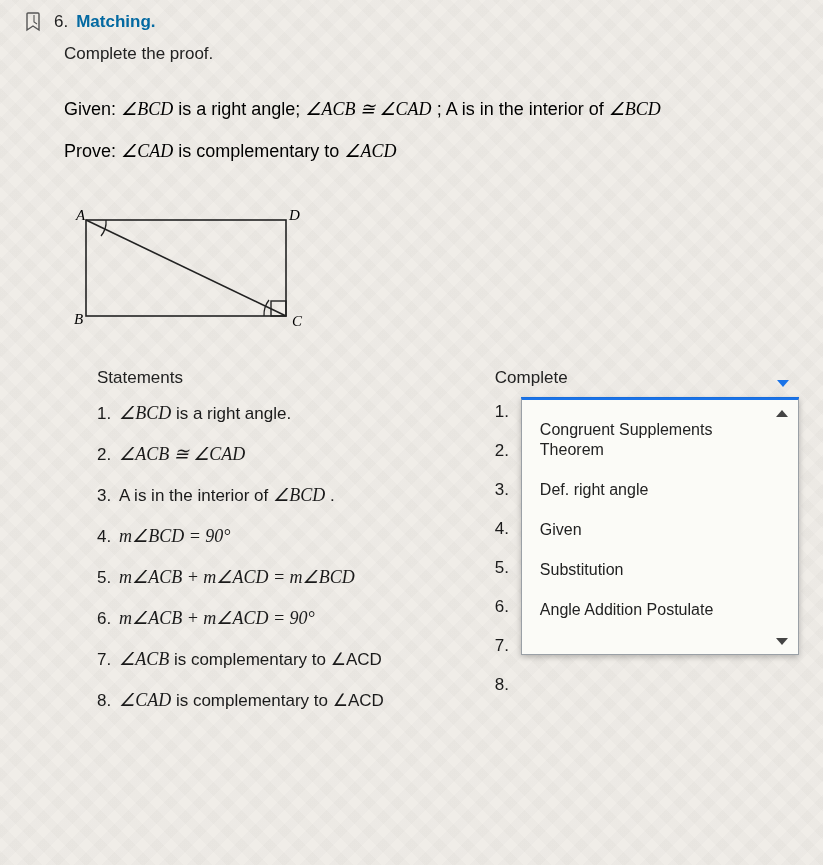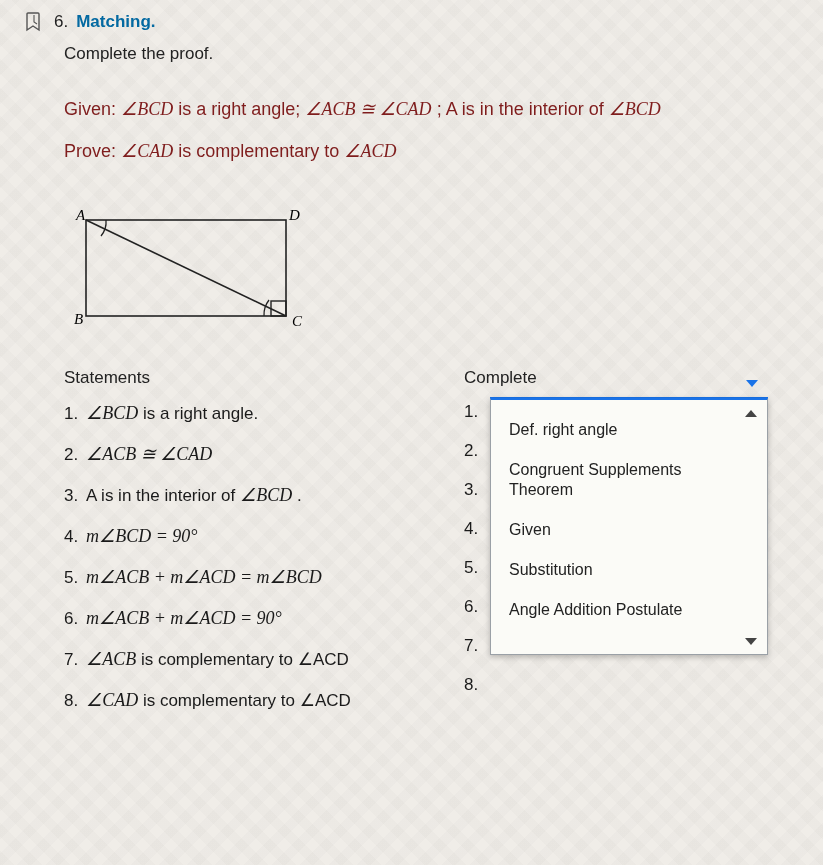--- a/index.html
+++ b/index.html
@@ -22,29 +22,30 @@
     padding: 12px 20px 4px 26px;
   }
   .bookmark-icon {
     width: 16px; height: 20px;
     margin-right: 12px;
     position: relative;
   }
   .qnum { font-size: 17px; margin-right: 8px; color:#222; }
   .qtitle { font-size: 17px; font-weight: bold; color:#0369a1; }
   .instr { padding: 8px 20px 4px 64px; font-size: 17px; color:#222;}
-  .given-prove { padding: 28px 20px 4px 64px; font-size: 18px; line-height: 1.55; color:#7f1d1d;}
+  .given-prove { padding: 28px 20px 4px 64px; font-size: 18px; line-height: 1.55; color:#000000;}
   .given-prove .row { margin-bottom: 14px; }
   .math { font-family: "Times New Roman", Times, serif; font-style: italic; }
   .diagram-wrap { padding: 22px 0 8px 64px; }
   .diagram { width: 255px; height: 130px; }
   .columns {
     display: flex;
     padding: 20px 20px 0 64px;
     gap: 40px;
+    margin-left: 33px;
   }
   .col-left { width: 360px; }
   .col-right { width: 310px; position: relative; }
   .col-head { font-size: 17px; color:#222; margin-bottom: 14px;}
   .stmt-row, .rsn-row {
     display: flex;
     align-items: baseline;
     font-size: 17px;
     margin-bottom: 19px;
     color:#1a1a1a;
@@ -238,22 +239,22 @@
 
     <div class="dropdown-trigger-row">
       <span class="caret-down"></span>
     </div>
 
     <div class="dropdown-panel">
       <div style="position:relative;height:0;">
         <span class="caret-up" style="position:absolute;right:10px;top:6px;width:0;height:0;border-left:6px solid transparent;border-right:6px solid transparent;border-bottom:7px solid #444;"></span>
       </div>
       <div class="dd-scroll">
+        <div class="dd-item">Congruent Supplements Theorem</div>
         <div class="dd-item">Def. right angle</div>
-        <div class="dd-item">Congruent Supplements Theorem</div>
         <div class="dd-item">Given</div>
         <div class="dd-item">Substitution</div>
         <div class="dd-item">Angle Addition Postulate</div>
       </div>
       <div class="dd-footer-bot">
         <span class="caret-down2"></span>
       </div>
     </div>
   </div>
 </div>

